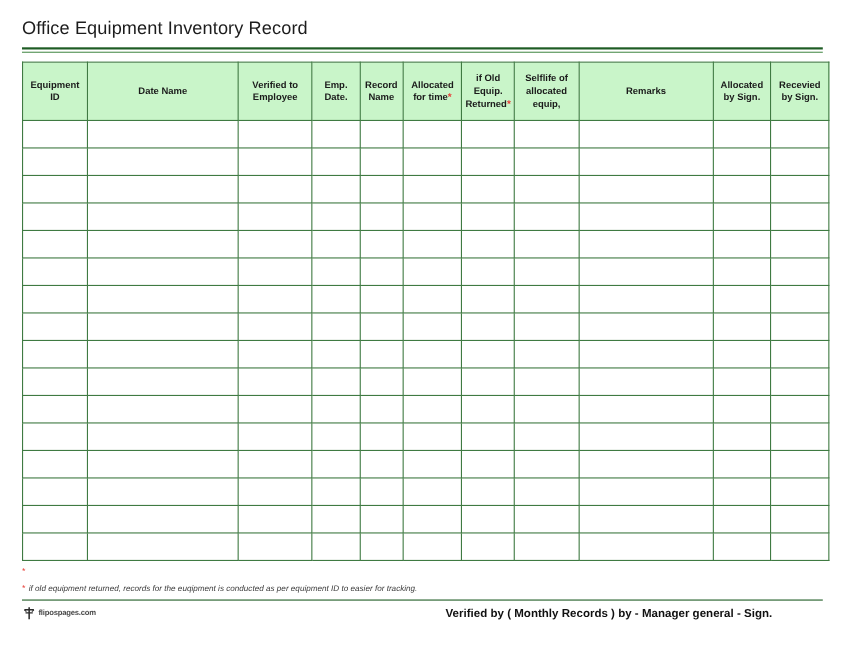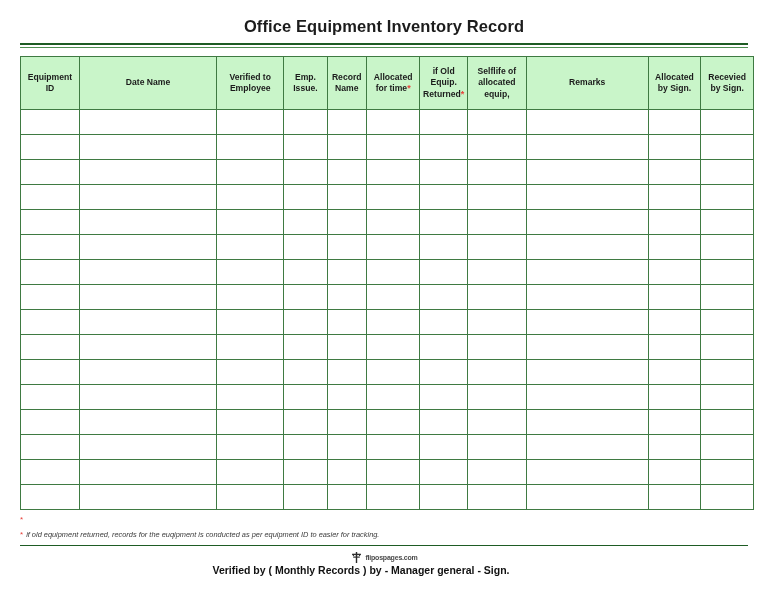--- a/index.html
+++ b/index.html
@@ -18,23 +18,23 @@
   .page {
     position: relative;
     width: 768px;
     height: 593px;
     box-sizing: border-box;
     padding: 0 20px;
   }
 
   
   .doc-title {
-    text-align: center;
+    text-align: left;
     font-size: 16.5px;
-    font-weight: 700;
+    font-weight: 400;
     color: #1c1c1c;
     letter-spacing: .1px;
     padding-top: 17px;
     padding-bottom: 8px;
     line-height: 1.1;
   }
   .title-rule {
     border: 0;
     border-top: 2.2px solid #1e5c24;
     border-bottom: 1px solid #4f8f52;
@@ -115,21 +115,20 @@
   .footer-rule {
     border: 0;
     border-top: 1.6px solid #1e5c24;
     margin: 6px 0 0 0;
   }
   .footer {
     display: flex;
     align-items: center;
     justify-content: space-between;
     padding-top: 5px;
-    flex-direction: column;
   }
   .brand {
     display: flex;
     align-items: center;
     gap: 2px;
   }
   .brand-mark {
     position: relative;
     width: 13px;
     height: 13px;
@@ -180,21 +179,21 @@
           <span>ID</span>
         </th>
         <th>
           <span>Date Name</span>
         </th>
         <th>
           <span>Verified to</span><br>
           <span>Employee</span>
         </th>
         <th>
-          <span>Emp. Issue.</span>
+          <span>Emp. Date.</span>
         </th>
         <th>
           <span>Record</span><br>
           <span>Name</span>
         </th>
         <th>
           <span>Allocated</span><br>
           <span>for time</span><span class="req">*</span>
         </th>
         <th>

